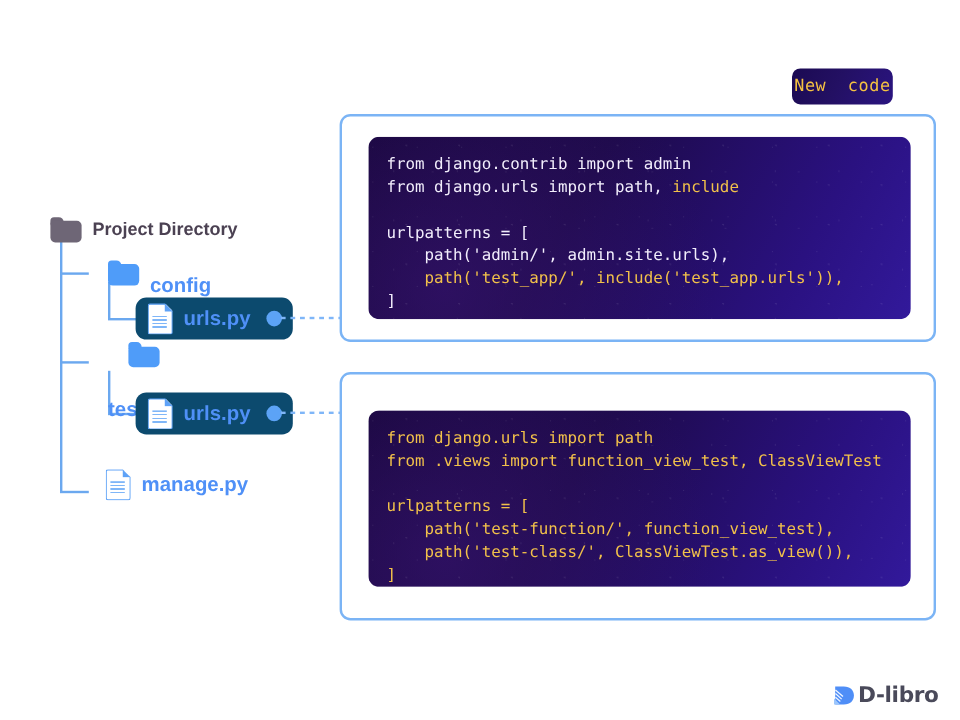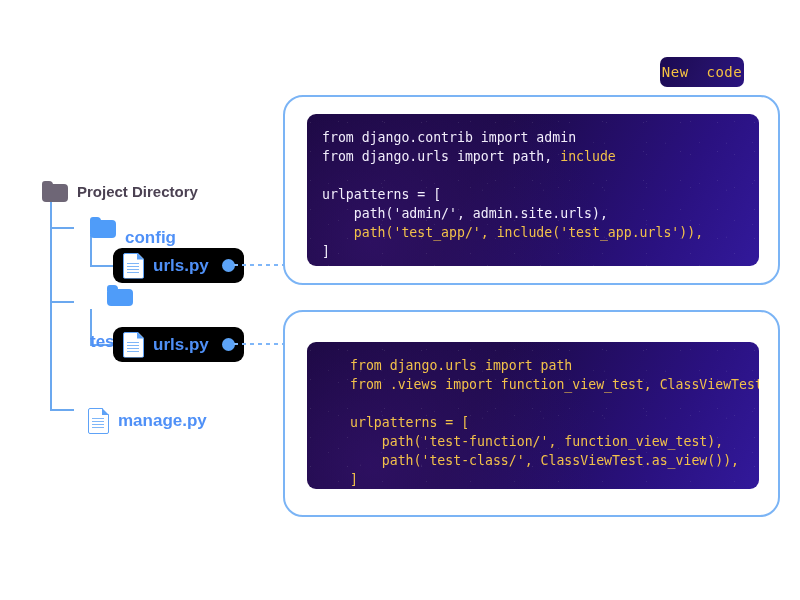--- a/index.html
+++ b/index.html
@@ -38,21 +38,21 @@
     font-size: 14px;
     letter-spacing: 0.5px;
     white-space: pre;
   }
 
   
   .panel {
     position: absolute;
     background: #ffffff;
     border: 2px solid #7bb4f5;
-    border-radius: 20px;
+    border-radius: 9px;
     box-sizing: border-box;
   }
   .panel-1 { left: 283px; top: 95px; width: 497px; height: 190px; }
   .panel-2 { left: 283px; top: 310px; width: 497px; height: 207px; }
 
   .codeblock {
     position: absolute;
     border-radius: 9px;
     background:
       radial-gradient(circle at 14% 84%, rgba(60,22,120,0.55) 0%, rgba(60,22,120,0) 55%),
@@ -66,21 +66,21 @@
     left: 0; top: 0; right: 0; bottom: 0;
     background-image:
       radial-gradient(circle at 10% 30%, rgba(255,255,255,0.10) 0 0.6px, transparent 0.7px),
       radial-gradient(circle at 40% 70%, rgba(255,255,255,0.08) 0 0.6px, transparent 0.7px),
       radial-gradient(circle at 72% 22%, rgba(255,255,255,0.09) 0 0.6px, transparent 0.7px),
       radial-gradient(circle at 88% 62%, rgba(255,255,255,0.07) 0 0.6px, transparent 0.7px);
     background-size: 37px 29px, 53px 41px, 44px 33px, 61px 47px;
     pointer-events: none;
   }
   .code-1 { left: 22px; top: 17px; width: 452px; height: 152px; }
-  .code-2 { left: 22px; top: 30px; width: 452px; height: 147px; padding-left: 28px; }
+  .code-2 { left: 22px; top: 30px; width: 452px; height: 147px; }
 
   pre.code {
     position: relative;
     margin: 0;
     padding: 14px 0 0 15px;
     font-family: "DejaVu Sans Mono", monospace;
     font-size: 13.2px;
     line-height: 19px;
     white-space: pre;
     z-index: 2;
@@ -101,21 +101,21 @@
   }
   .node-label {
     font-weight: bold;
     white-space: nowrap;
   }
   .lbl-root   { color: #4b4152; font-size: 15px; }
   .lbl-folder { color: #4f90f7; font-size: 17px; margin-top: 21px; }
   .lbl-file   { color: #4f90f7; font-size: 17px; }
 
   .hl {
-    background: #000000;
+    background: #0c4a6e;
     border-radius: 9px;
   }
 
   
   .ico-folder {
     position: relative;
     width: 26px; height: 21px;
     flex: 0 0 26px;
     margin-right: 9px;
   }
@@ -269,21 +269,21 @@
       <span class="ico-file">
         <span class="sheet"></span>
           <span class="fold"></span>
           <span class="lines"></span>
       </span>
       <span class="node-label lbl-file">urls.py</span>
     </div>
     <div class="dot" style="left:222px; top:338px;"></div>
     <div class="dashed" style="left:234px; top:343px; width:50px;"></div>
 
-    <div class="node" style="left:72px; top:405px;">
+    <div class="node" style="left:72px; top:388px;">
       <span class="ico-file">
         <span class="sheet"></span>
           <span class="fold"></span>
           <span class="lines"></span>
       </span>
       <span class="node-label lbl-file">manage.py</span>
     </div>
   </div>
 
   <div class="panel panel-1">
@@ -303,14 +303,24 @@
       <pre class="code"><span class="c-accent">from django.urls import path</span>
 <span class="c-accent">from .views import function_view_test, ClassViewTest</span>
 <span class="c-accent"></span>
 <span class="c-accent">urlpatterns = [</span>
 <span class="c-accent">    path('test-function/', function_view_test),</span>
 <span class="c-accent">    path('test-class/', ClassViewTest.as_view()),</span>
 <span class="c-accent">]</span></pre>
     </div>
   </div>
 
+  <div class="logo">
+    <span class="logo-mark">
+      <svg width="19" height="19" viewBox="0 0 19 19">
+        <path d="M2 2 H9.2 C14.6 2 17.6 5.2 17.6 9.5 C17.6 13.8 14.6 17 9.2 17 H2 Z" fill="#4f8ef7"></path>
+        <path d="M2.2 5 L8.5 10.5 M2.2 8 L7.4 12.6 M2.2 11 L6.3 14.6" stroke="#ffffff" stroke-width="1.1" fill="none" opacity="0.9"></path>
+        <path d="M6.2 17 L1 17 L1 12 Z" fill="#9cc6fb"></path>
+      </svg>
+    </span>
+    <span class="logo-text">D-libro</span>
+  </div>
 
 </div>
 
 </body></html>

